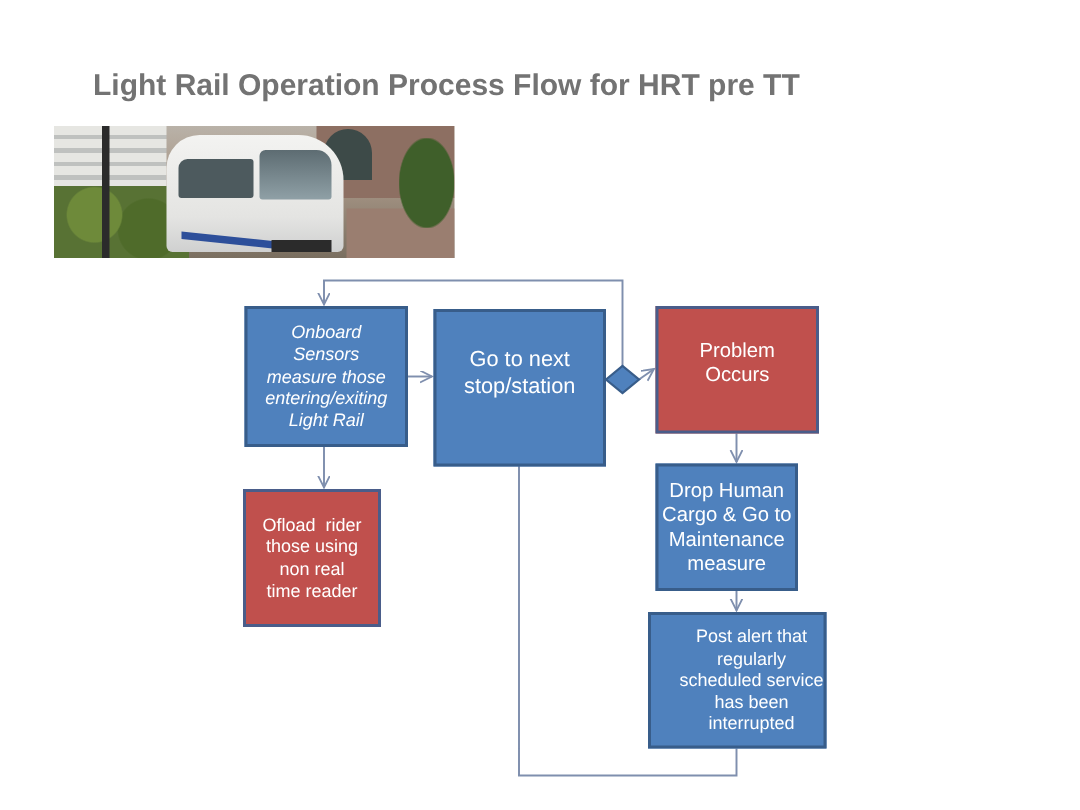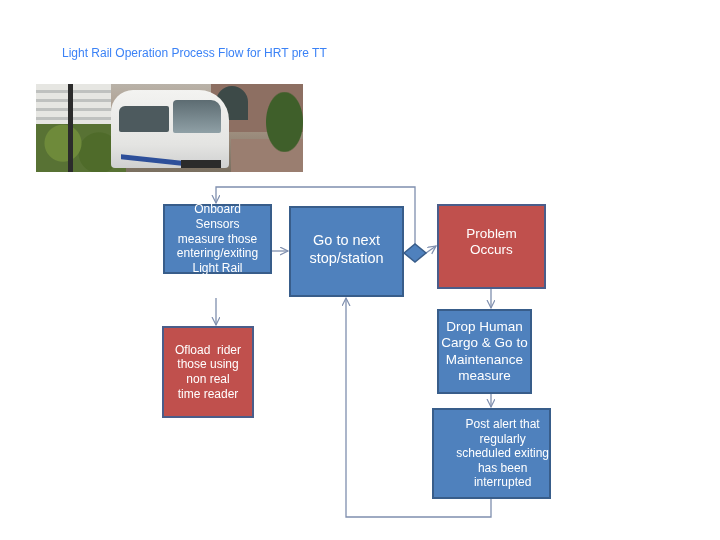--- a/index.html
+++ b/index.html
@@ -6,23 +6,24 @@
     body {
       width: 720px; height: 540px;
       background: #ffffff;
       position: relative;
       overflow: hidden;
       font-family: "Liberation Sans", "DejaVu Sans", sans-serif;
     }
     .title {
       position: absolute;
       left: 62px; top: 46px;
-      font-size: 12px;
-      color: #3b82f6;
+      font-size: 20px;
+      color: #737373;
       white-space: nowrap;
+      font-weight: bold;
     }
     .photo {
       position: absolute;
       left: 36px; top: 84px;
       width: 267px; height: 88px;
       overflow: hidden;
       background: linear-gradient(180deg, #b9b2a8 0%, #a99888 40%, #7a6f60 100%);
     }
     .photo .bldg-left {
       position: absolute; left: 0; top: 0; width: 75px; height: 55px;
@@ -128,31 +129,31 @@
 
   <line x1="491" y1="289" x2="491" y2="308" stroke="#7f8fae" stroke-width="1.3" marker-end="url(#arr)"></line>
 
   <line x1="491" y1="394" x2="491" y2="407" stroke="#7f8fae" stroke-width="1.3" marker-end="url(#arr)"></line>
 
   <polyline points="491,499 491,517 346,517 346,298" fill="none" stroke="#7f8fae" stroke-width="1.3" marker-end="url(#arr)"></polyline>
 
   <polygon points="404,253 415,244 426,253 415,262" fill="#4f81bd" stroke="#385d8a" stroke-width="1.5"></polygon>
 </svg>
 
-<div class="box blue" style="left:163px; top:204px; width:109px; height:70px; font-size:12px;">
+<div class="box blue" style="left:163px; top:204px; width:109px; height:94px; font-size:12px;font-style:italic;">
   <div>
     <span>Onboard</span>
     <span>Sensors</span>
     <span>measure those</span>
     <span>entering/exiting</span>
     <span>Light Rail</span>
   </div>
 </div>
 
-<div class="box blue" style="left:289px; top:206px; width:115px; height:91px; font-size:14.5px; align-items:flex-start; padding-top:24px;">
+<div class="box blue" style="left:289px; top:206px; width:115px; height:105px; font-size:14.5px; align-items:flex-start; padding-top:24px;">
   <div>
     <span>Go to next</span>
     <span>stop/station</span>
   </div>
 </div>
 
 <div class="box red" style="left:437px; top:204px; width:109px; height:85px; font-size:13.5px; align-items:flex-start; padding-top:20px;">
   <div>
     <span>Problem</span>
     <span>Occurs</span>
@@ -174,17 +175,17 @@
     <span>Cargo &amp; Go to</span>
     <span>Maintenance</span>
     <span>measure</span>
   </div>
 </div>
 
 <div class="box blue" style="left:432px; top:408px; width:119px; height:91px; font-size:12px;justify-content:flex-end;">
   <div>
     <span>Post alert that</span>
     <span>regularly</span>
-    <span>scheduled exiting</span>
+    <span>scheduled service</span>
     <span>has been</span>
     <span>interrupted</span>
   </div>
 </div>
 
 </body></html>

